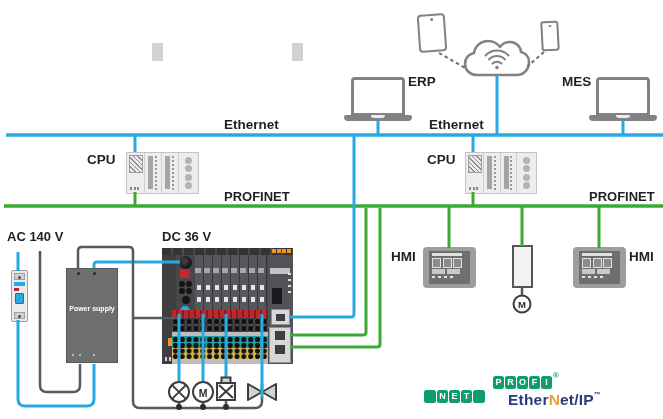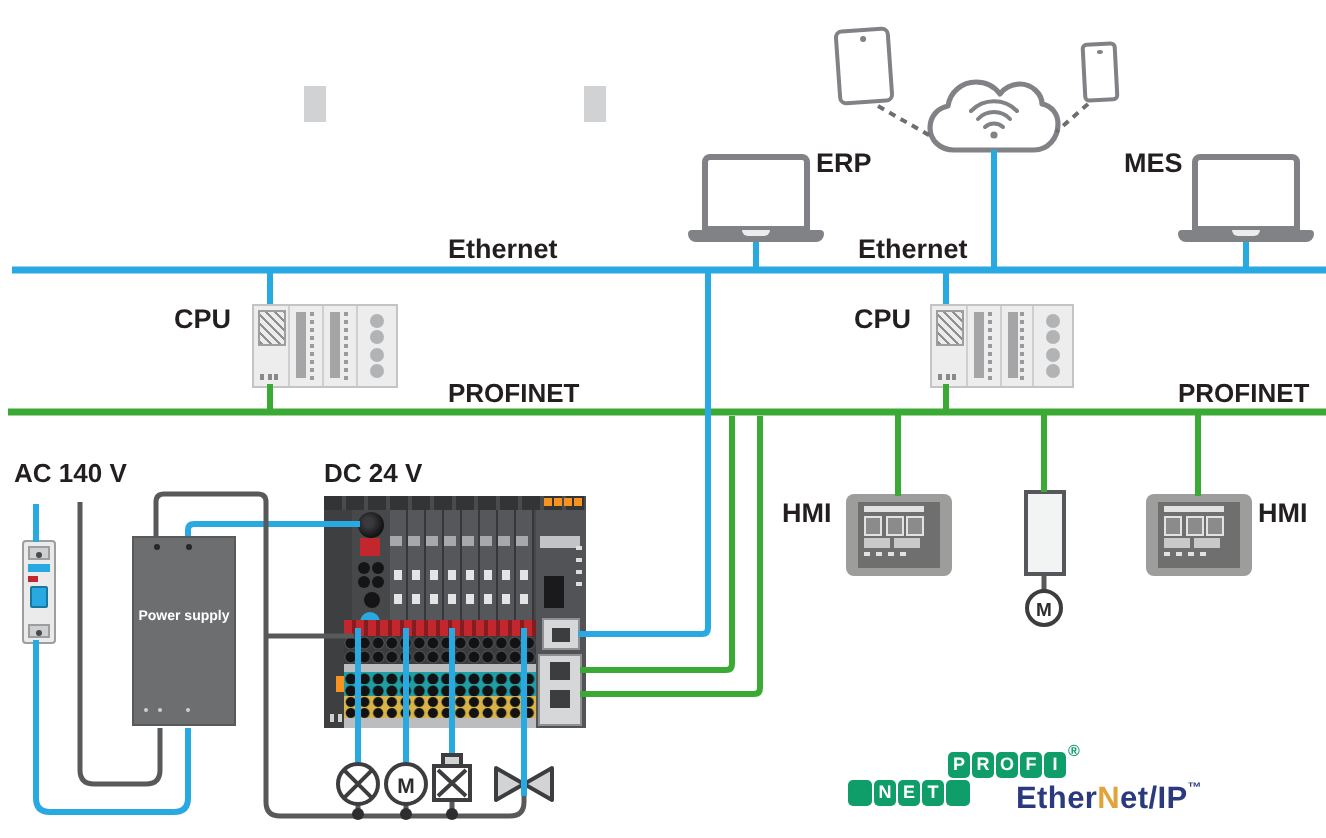--- a/index.html
+++ b/index.html
@@ -117,21 +117,21 @@
   .hmi-blocks i{width:13px;height:5px;background:#c9c9c9;}
   .hmi-dots{display:flex;gap:3px;margin-top:2px;}
   .hmi-dots i{width:3px;height:2px;background:#e2e2e2;}
 
   .drive{position:absolute;left:512px;top:245px;width:21px;height:43px;background:#f2f3f3;
          border:2px solid #56575a;box-sizing:border-box;z-index:2;}
 
   
   .pn-logo{position:absolute;left:424px;top:376px;z-index:6;}
   .pn-row{height:13px;line-height:0;white-space:nowrap;}
-  .pn-row1{margin-left:5px;padding-left:45px;}
+  .pn-row1{margin-left:24px;padding-left:45px;}
   .pn-row2{margin-top:1px;}
   .pn-tile{display:inline-block;width:11px;height:13px;background:#0F9D6A;color:#fff;
            font:700 9px/13px "Liberation Sans",sans-serif;text-align:center;border-radius:2.5px;
            margin-right:1px;vertical-align:top;}
   .pn-bar{display:inline-block;width:12px;height:13px;background:#0F9D6A;border-radius:2.5px;
           margin-right:1px;vertical-align:top;}
   .pn-reg{color:#0F9D6A;font:700 8px "Liberation Sans",sans-serif;position:relative;top:-5px;}
 
   
   .eip-logo{position:absolute;left:508px;top:391px;font:700 15.5px "Liberation Sans",sans-serif;
@@ -171,21 +171,21 @@
   <div class="lbl" style="left:562px;top:74px">MES</div>
   <div class="lbl" style="left:224px;top:117px">Ethernet</div>
   <div class="lbl" style="left:429px;top:117px">Ethernet</div>
   <div class="lbl" style="left:87px;top:152px">CPU</div>
   <div class="lbl" style="left:427px;top:152px">CPU</div>
   <div class="lbl" style="left:224px;top:189px;font-size:13px">PROFINET</div>
   <div class="lbl" style="left:589px;top:189px;font-size:13px">PROFINET</div>
   <div class="lbl" style="left:391px;top:249px">HMI</div>
   <div class="lbl" style="left:629px;top:249px">HMI</div>
   <div class="lbl" style="left:7px;top:229px;font-size:13px">AC 140 V</div>
-  <div class="lbl" style="left:162px;top:229px;font-size:13px">DC 24 V</div>
+  <div class="lbl" style="left:162px;top:229px;font-size:13px">DC 36 V</div>
 
   <div class="cpu-rack" style="left:126px;top:152px">
     <div class="cm cm1">
         <div class="hatch"></div>
         <div class="cm-dots">
           <i></i>
           <i></i>
           <i></i>
         </div>
       </div>

